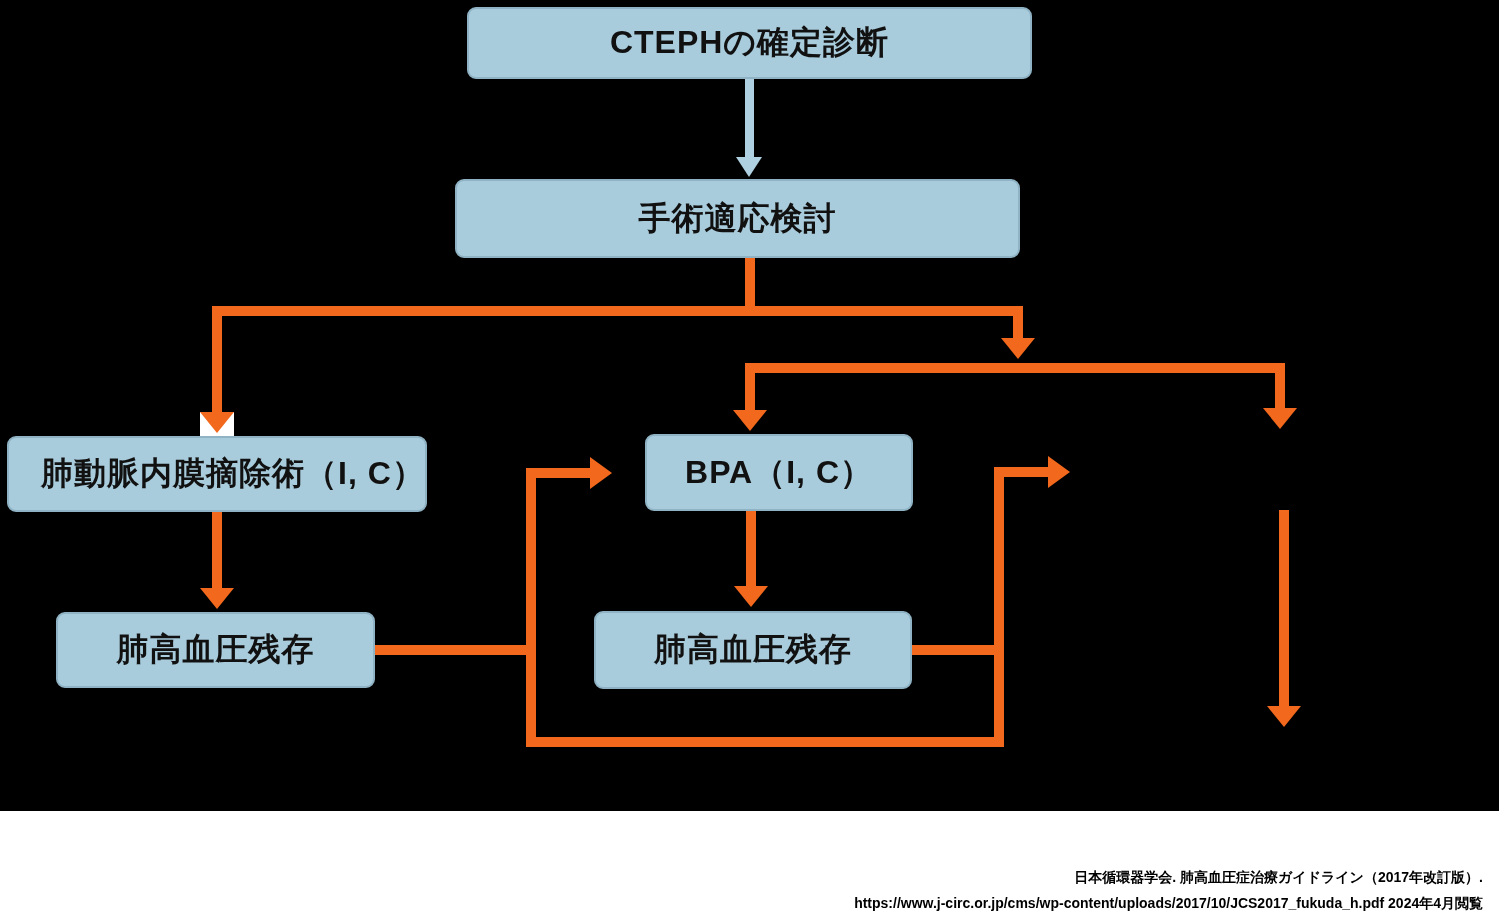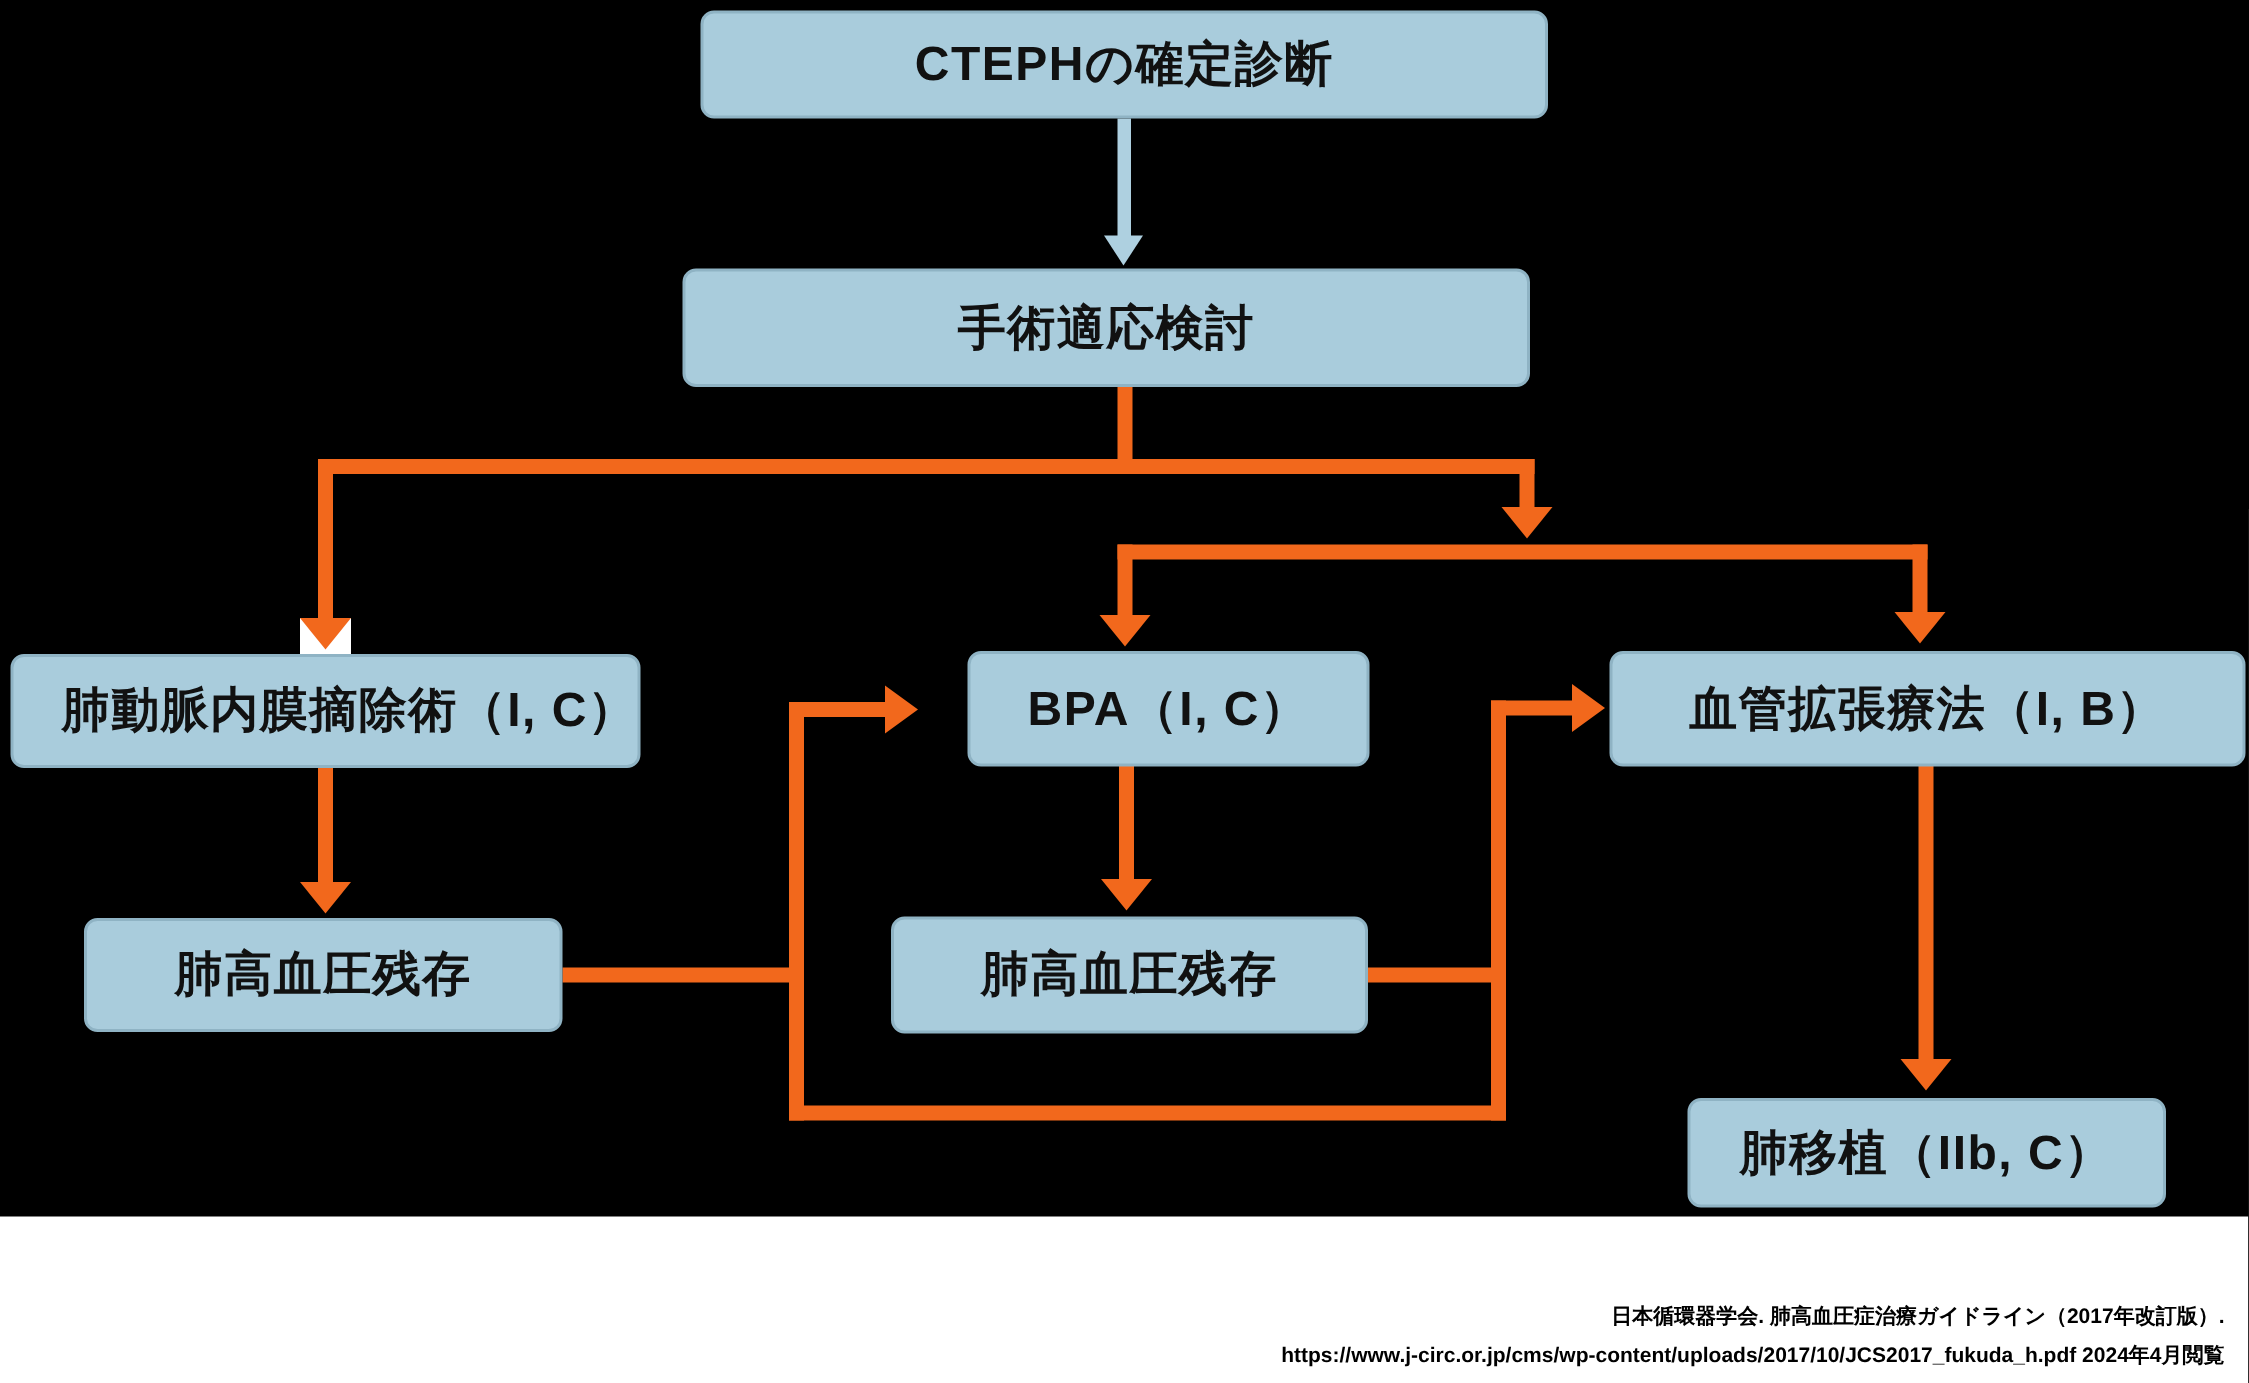--- a/index.html
+++ b/index.html
@@ -97,26 +97,24 @@
   <div class="ah ah-right" style="left:1048px;top:456px;"></div>
 
   <div class="node" style="left:467px;top:7px;width:565px;height:72px;">CTEPHの確定診断</div>
 
   <div class="node" style="left:455px;top:179px;width:565px;height:79px;">手術適応検討</div>
 
   <div class="node" style="left:7px;top:436px;width:420px;height:76px;padding-left:32px;">肺動脈内膜摘除術（I, C）</div>
 
   <div class="node" style="left:615px;top:434px;width:268px;height:77px;margin-left:30px;">BPA（I, C）</div>
 
-  <div class="node" style="left:1073px;top:434px;width:424px;height:77px;">血管拡張療法（I, B）</div>
 
   <div class="node" style="left:56px;top:612px;width:319px;height:76px;">肺高血圧残存</div>
 
   <div class="node" style="left:594px;top:611px;width:318px;height:78px;">肺高血圧残存</div>
 
-  <div class="node" style="left:1125px;top:732px;width:319px;height:73px;">肺移植（IIb, C）</div>
 
   <div id="citation">
     <div>日本循環器学会. 肺高血圧症治療ガイドライン（2017年改訂版）.</div>
     <div>https://www.j-circ.or.jp/cms/wp-content/uploads/2017/10/JCS2017_fukuda_h.pdf 2024年4月閲覧</div>
   </div>
 
 </div>
 
 </body></html>

